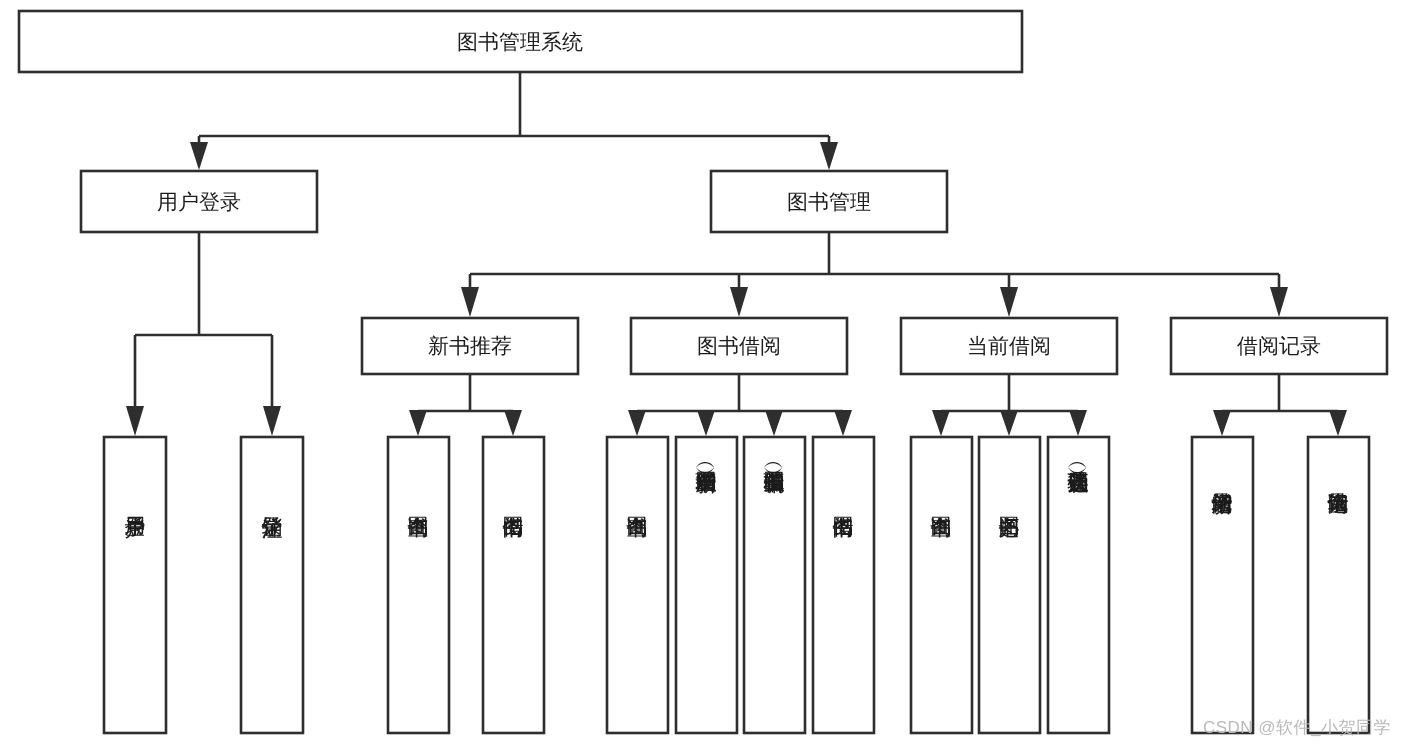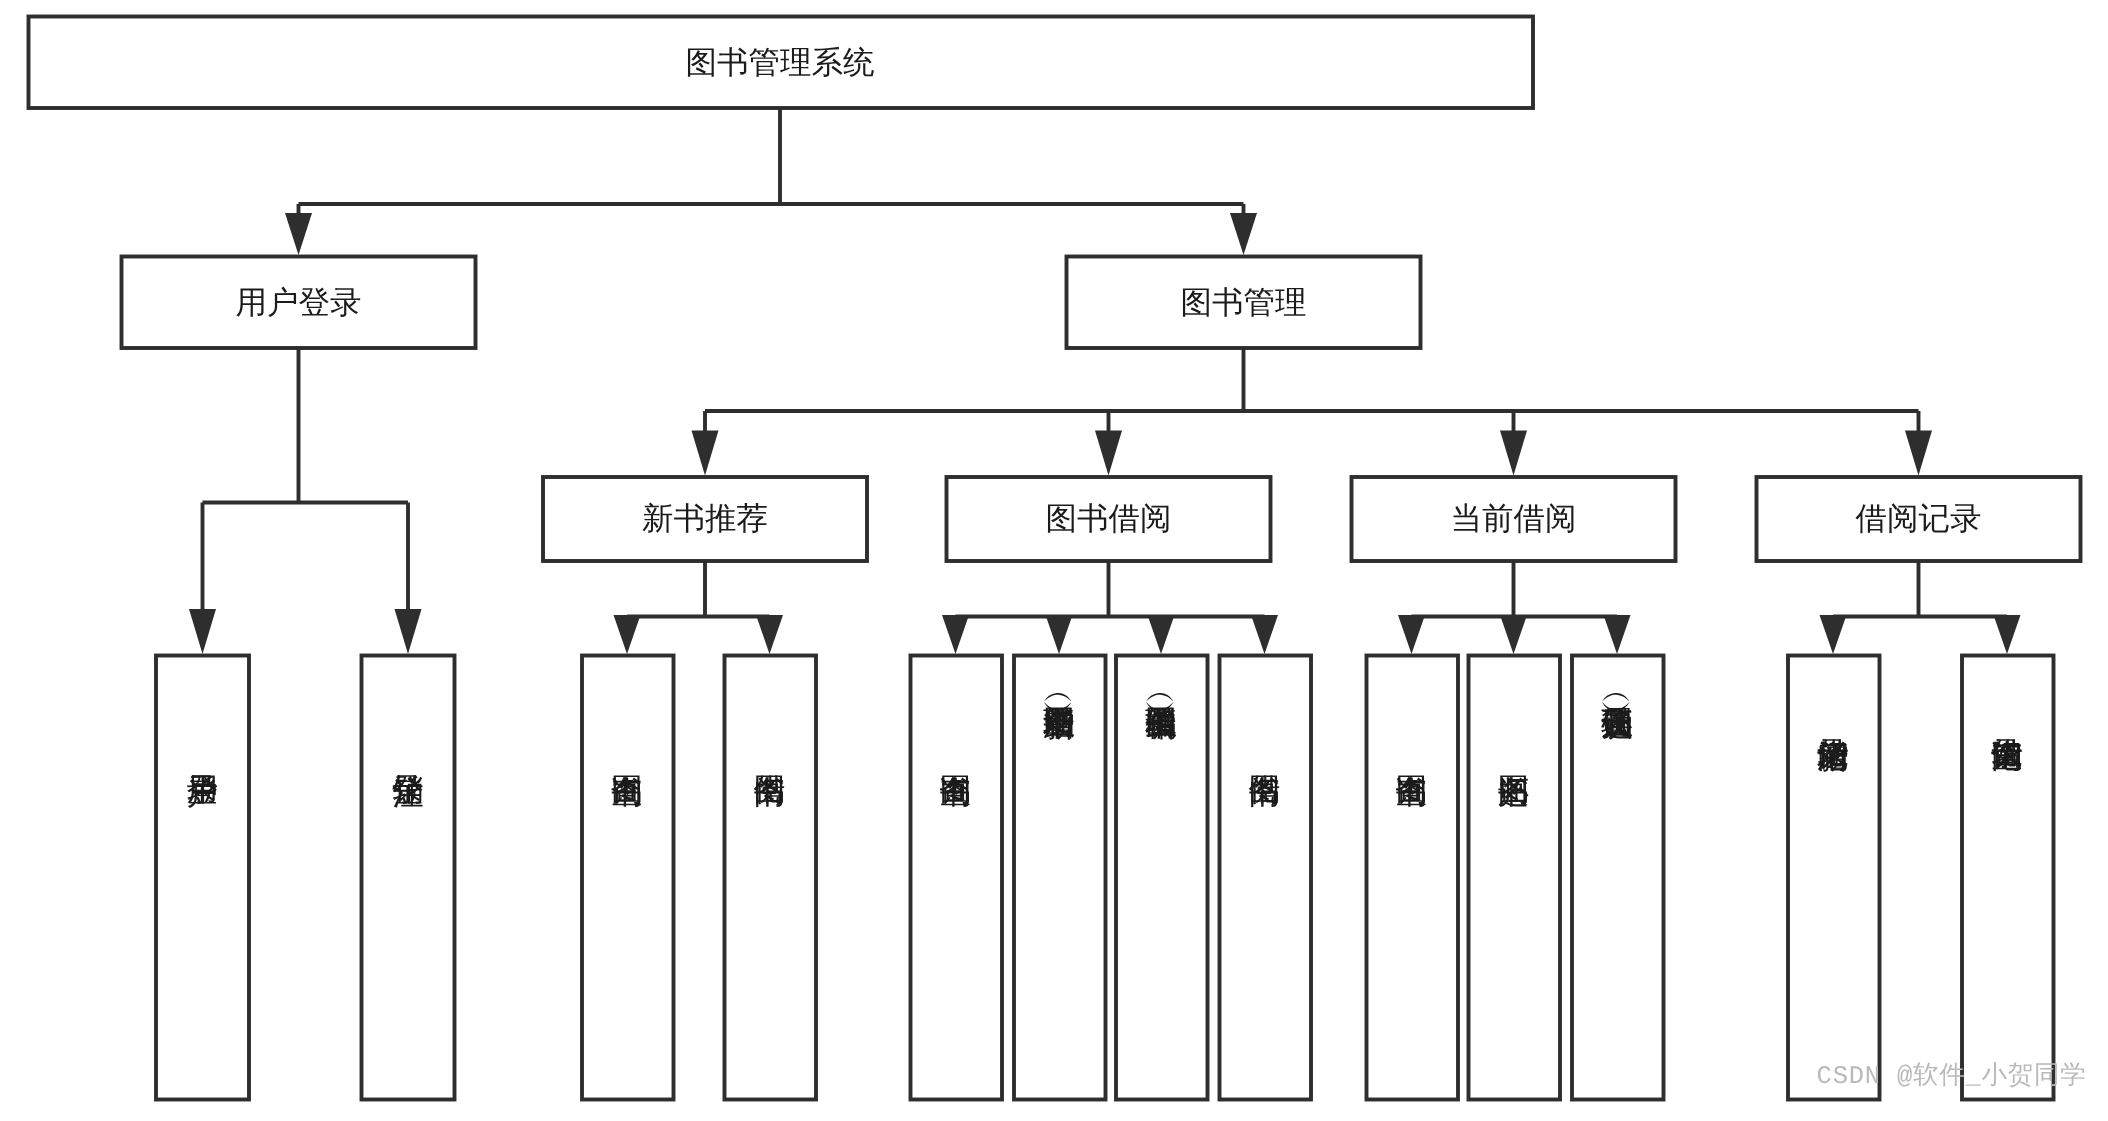--- a/index.html
+++ b/index.html
@@ -53,22 +53,22 @@
   }
   .node-label-vertical {
     fill: #1b1b1b;
     font-family: "DejaVu Sans", "Liberation Sans", sans-serif;
     font-size: 21px;
     text-anchor: middle;
   }
   .watermark {
     position: absolute;
     right: 14px;
-    bottom: 19px;
-    font-family: Liberation Mono, monospace;
+    bottom: 8px;
+    font-family: Liberation Sans, sans-serif;
     font-size: 17px;
     color: #b9b9b9;
     letter-spacing: 0.5px;
     white-space: nowrap;
     pointer-events: none;
   }
 </style>
 </head>
 <body>
 

